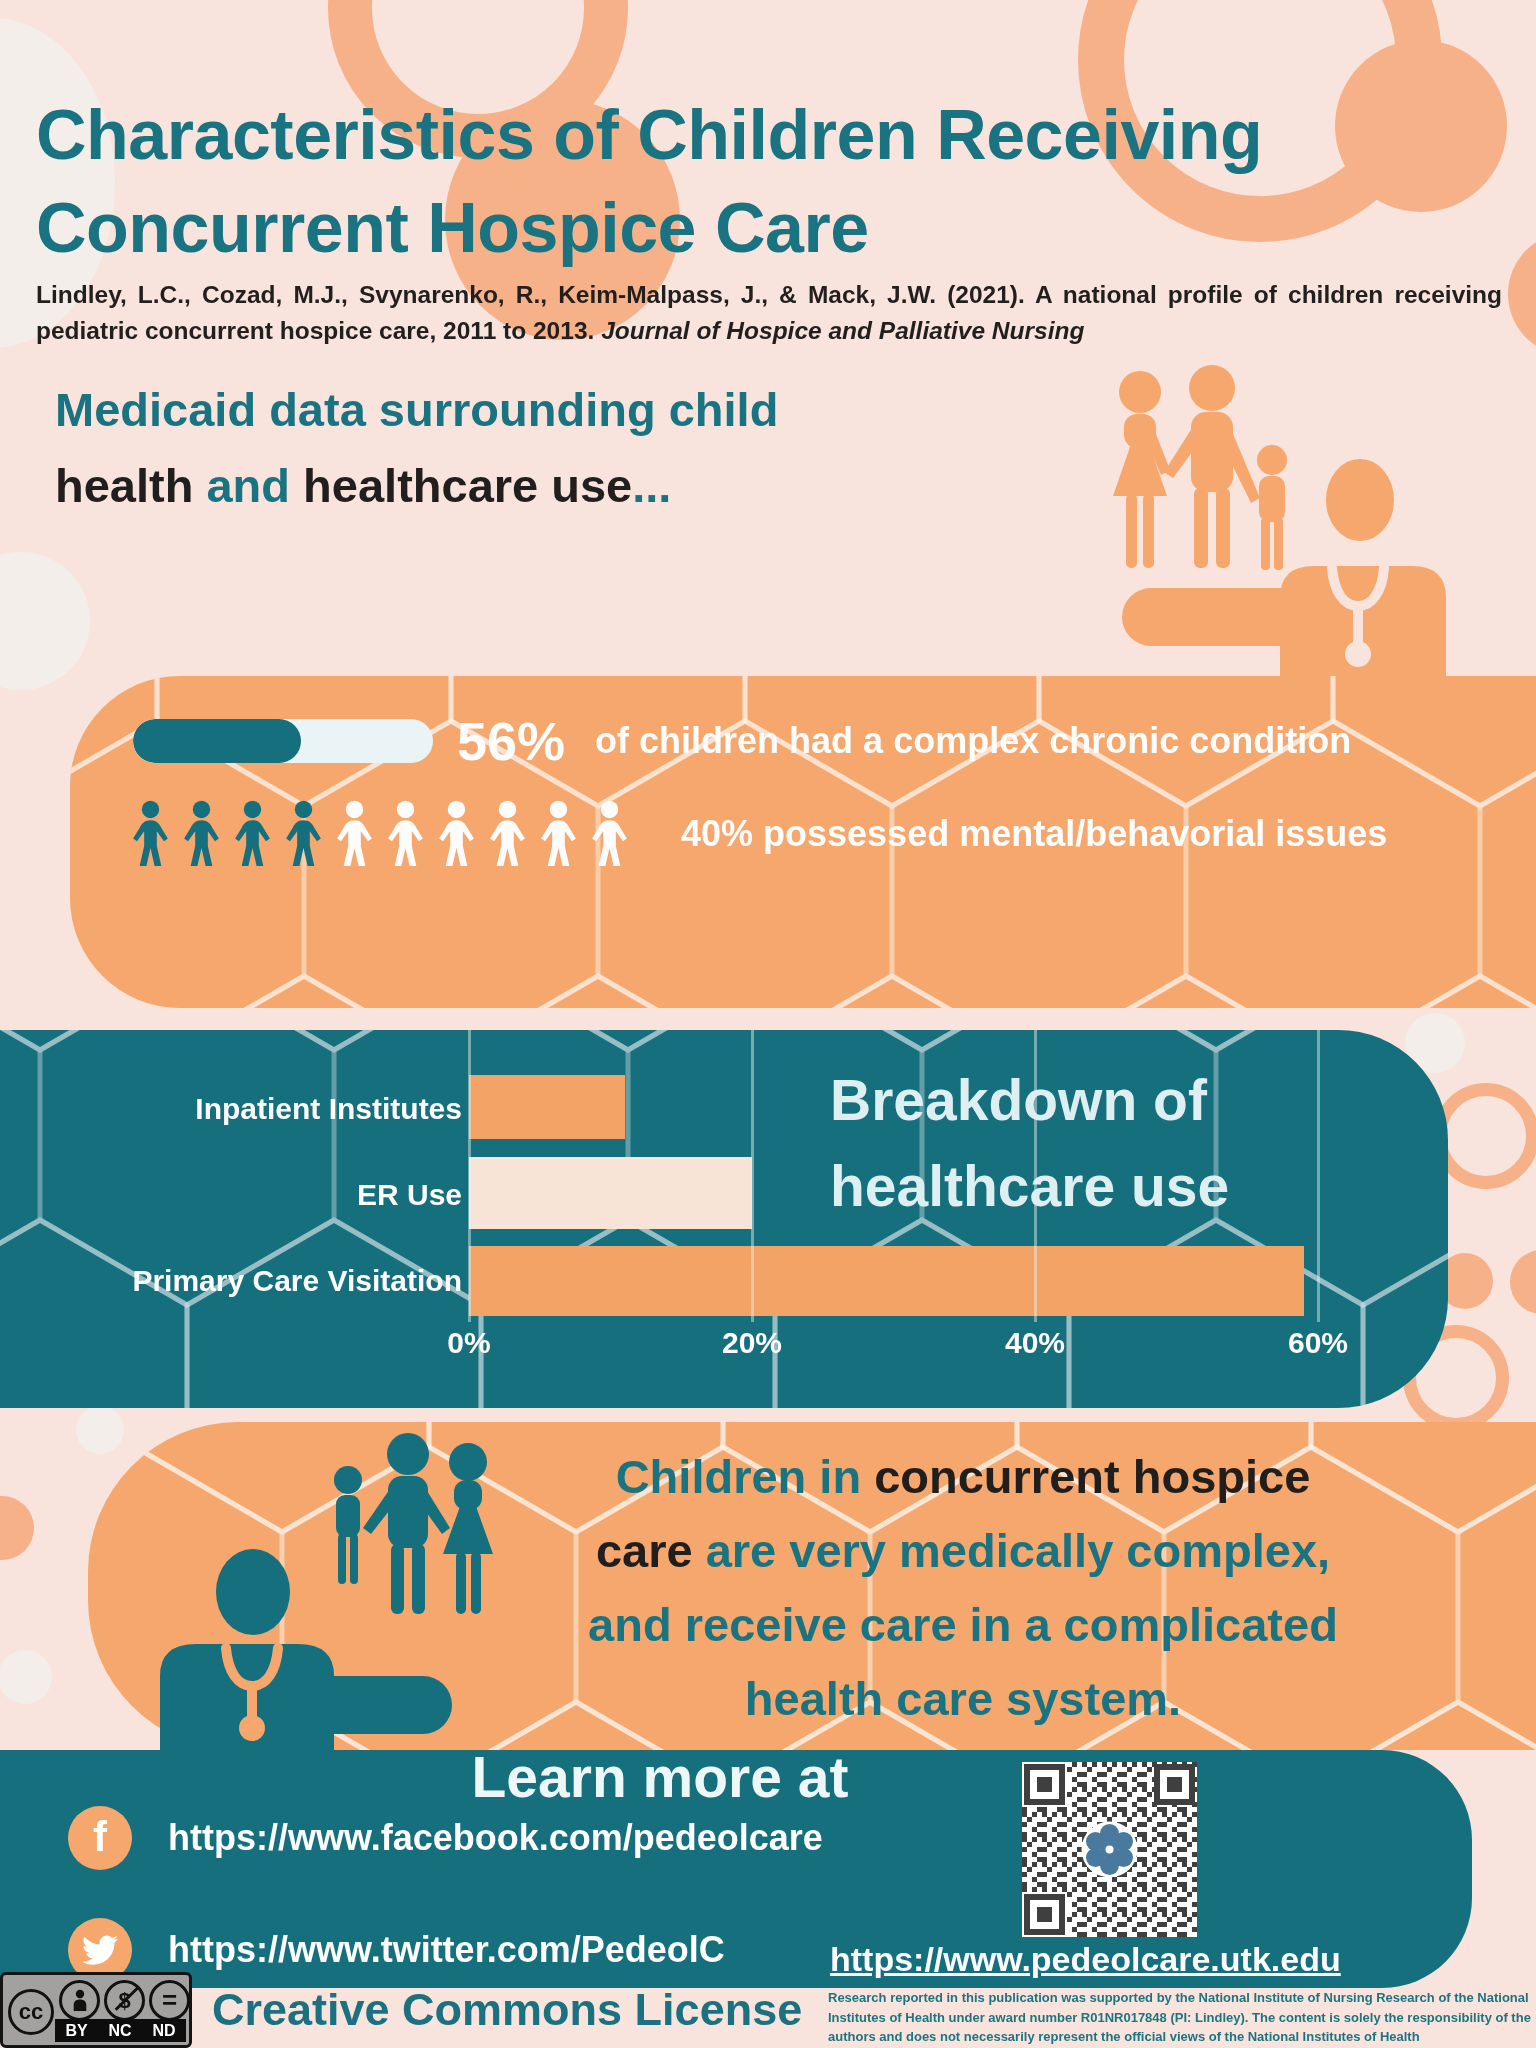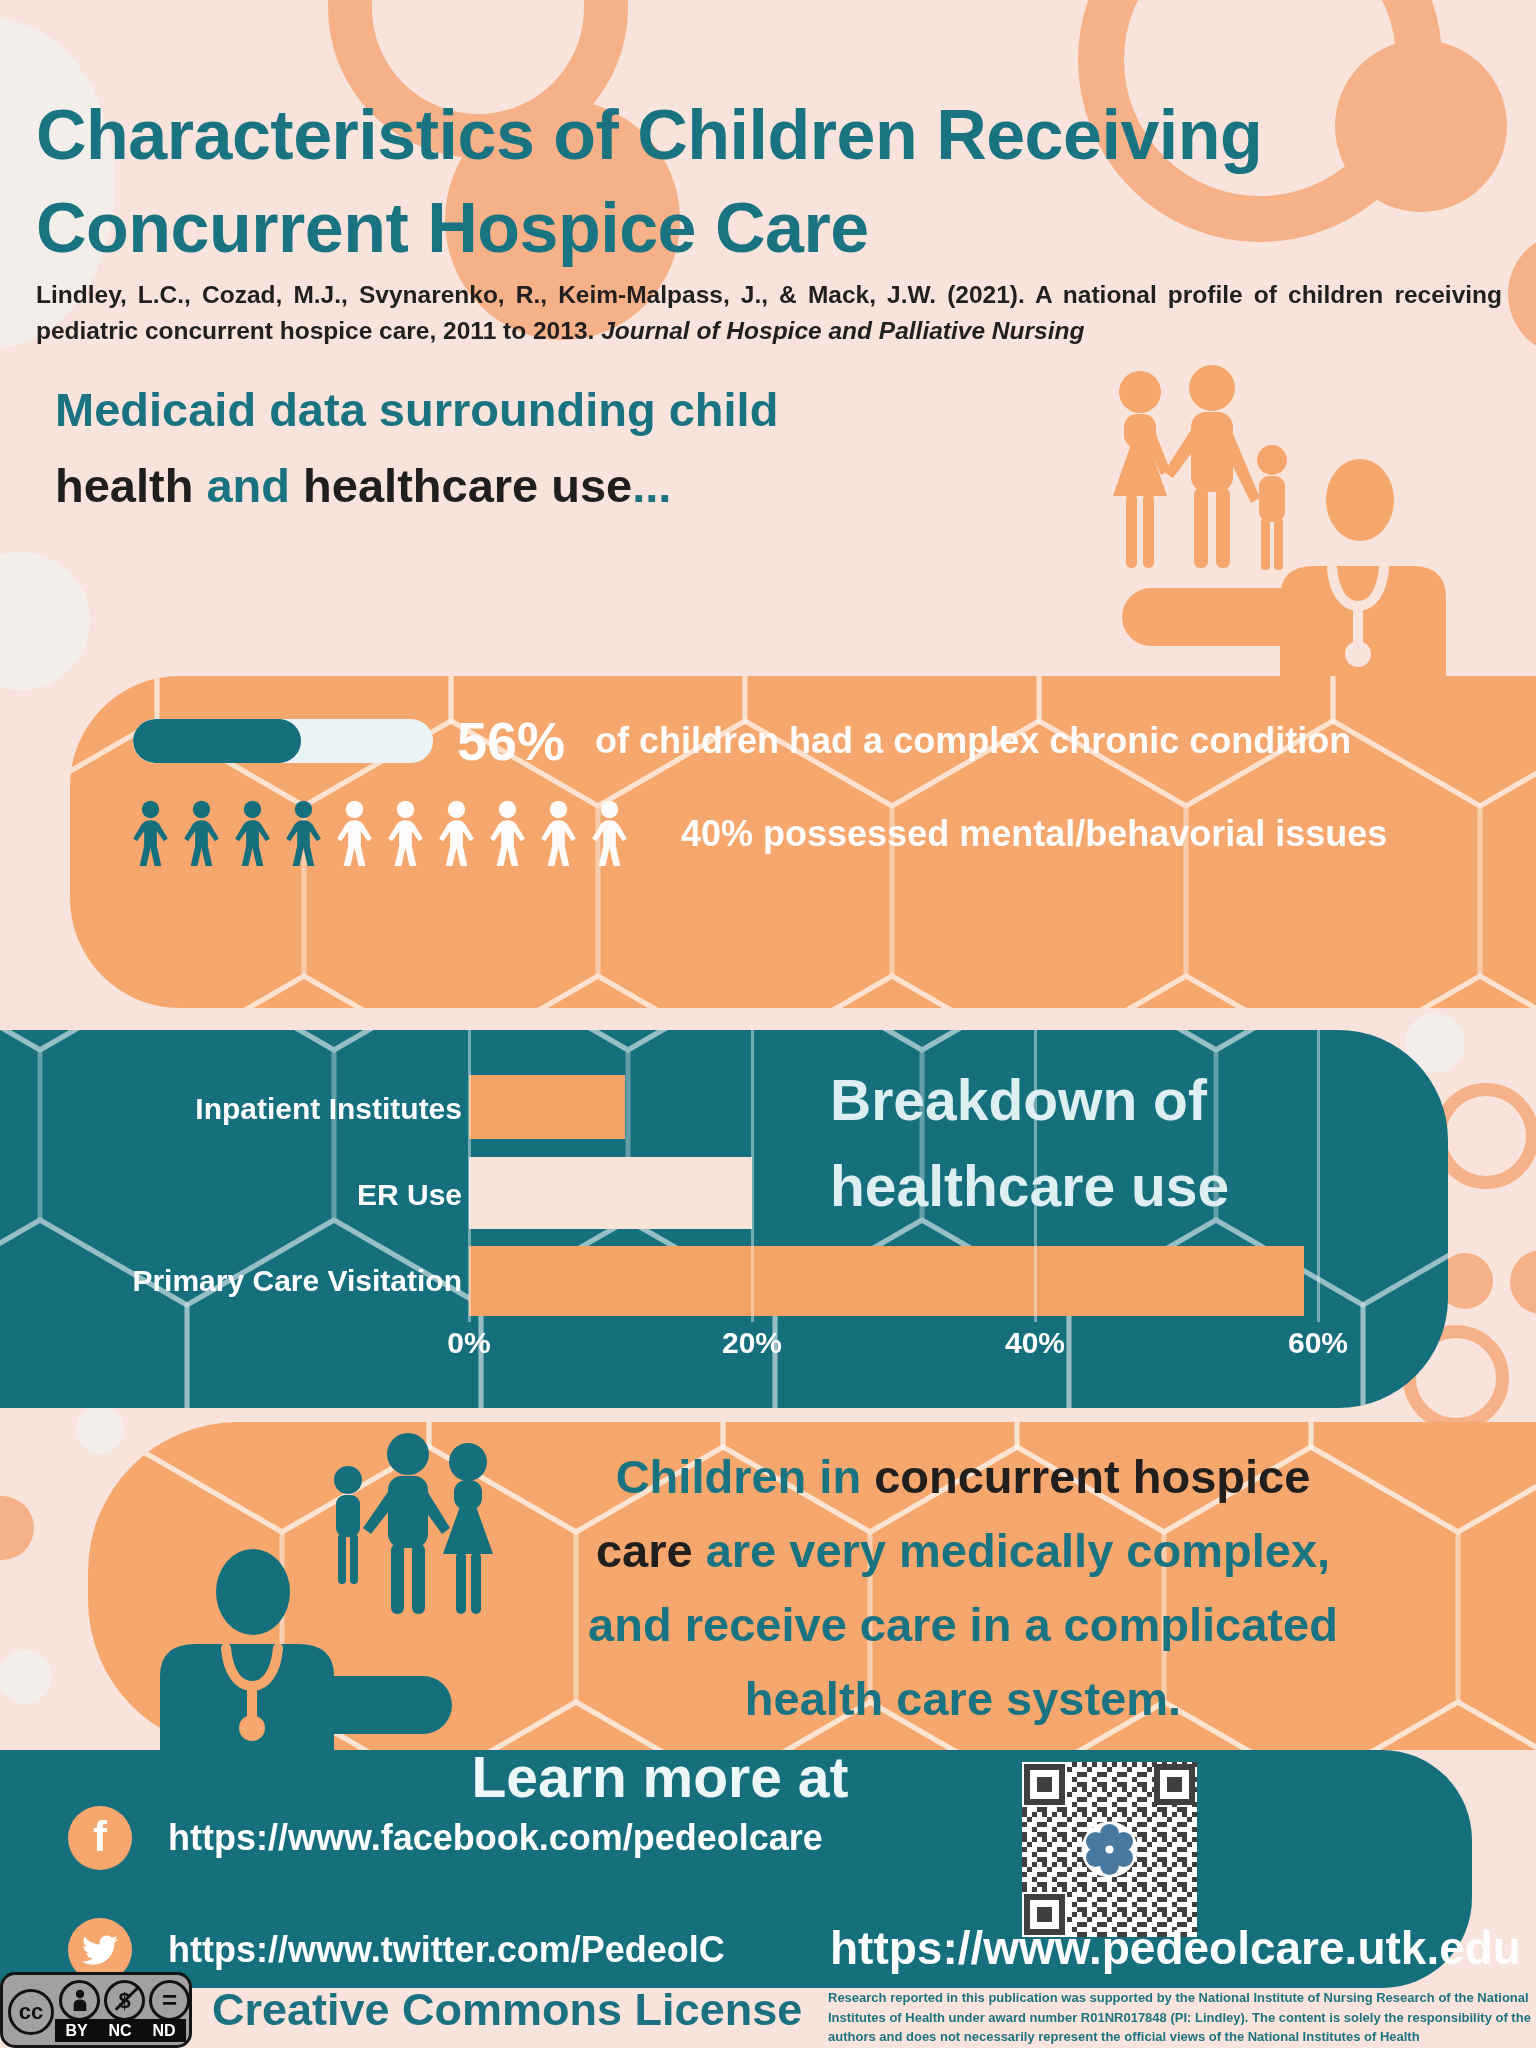--- a/index.html
+++ b/index.html
@@ -79,26 +79,26 @@
       border-radius:0 90px 90px 0;}
   .learn{position:absolute;left:340px;top:-6px;width:640px;text-align:center;
       font-size:57px;font-weight:bold;color:#eef7f7;}
   .soc-row{position:absolute;display:flex;align-items:center;gap:36px;}
   .fb-row{left:68px;top:56px;}
   .tw-row{left:68px;top:168px;gap:36px;}
   .soc-circle{width:64px;height:64px;border-radius:50%;background:#f5a76d;flex:none;
       display:flex;align-items:center;justify-content:center;}
   .fb-f{color:#fff;font-size:42px;font-weight:bold;margin-top:-3px;}
   .soc-url{font-size:36px;font-weight:bold;color:#fdfdfd;}
-  .site-url{position:absolute;left:830px;top:171px;font-size:46px;font-weight:bold;color:#fdfdfd;}
+  .site-url{position:absolute;left:830px;top:190px;font-size:34px;font-weight:bold;color:#fdfdfd;text-decoration:underline;}
   .qr{position:absolute;left:1022px;top:12px;}
 
   
   .cc-badge{left:0;top:1972px;width:192px;height:76px;background:#a3a1a0;
-      border:3px solid #141414;box-sizing:border-box;border-radius:15px;z-index:5;}
+      border:3px solid #141414;box-sizing:border-box;border-radius:6px;z-index:5;}
   .cc-circle{position:absolute;border-radius:50%;border:3.5px solid #111;color:#111;
       display:flex;align-items:center;justify-content:center;font-weight:bold;box-sizing:border-box;}
   .cc-big{left:5px;top:14px;width:46px;height:46px;font-size:22px;}
   .cc-s1{left:56px;top:5px;width:41px;height:41px;}
   .cc-s2{left:101px;top:5px;width:41px;height:41px;font-size:24px;}
   .cc-s3{left:146px;top:5px;width:41px;height:41px;font-size:26px;}
   .nc-wrap{position:relative;font-size:22px;}
   .nc-slash{position:absolute;left:-7px;top:9px;width:32px;height:3px;background:#111;
       transform:rotate(-45deg);}
   .cc-strip{position:absolute;left:52px;right:3px;bottom:3px;height:23px;background:#0d0d0d;

